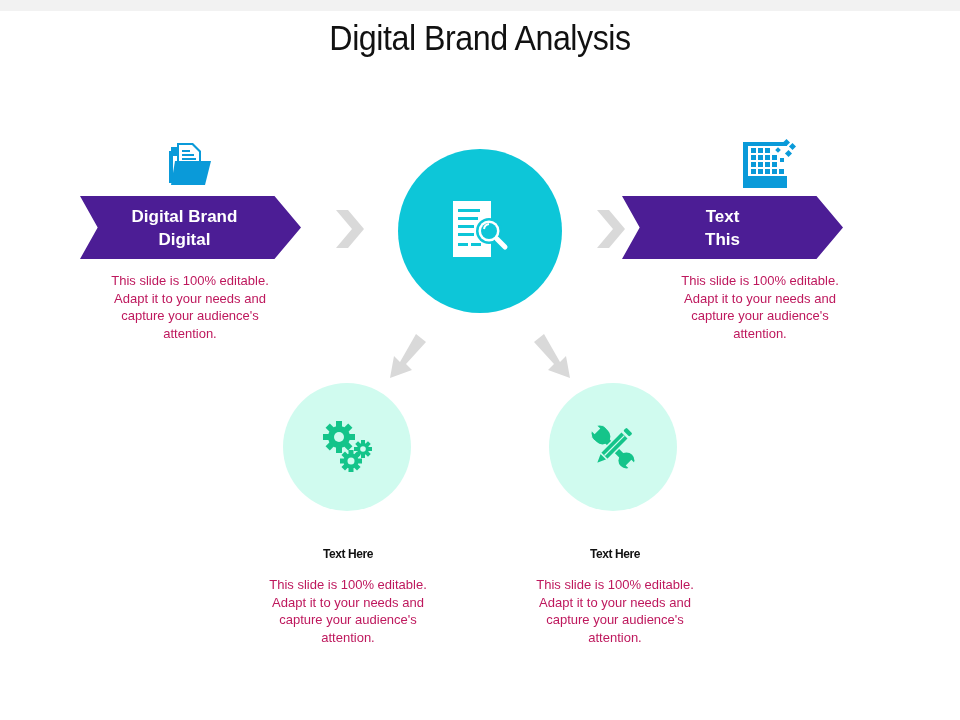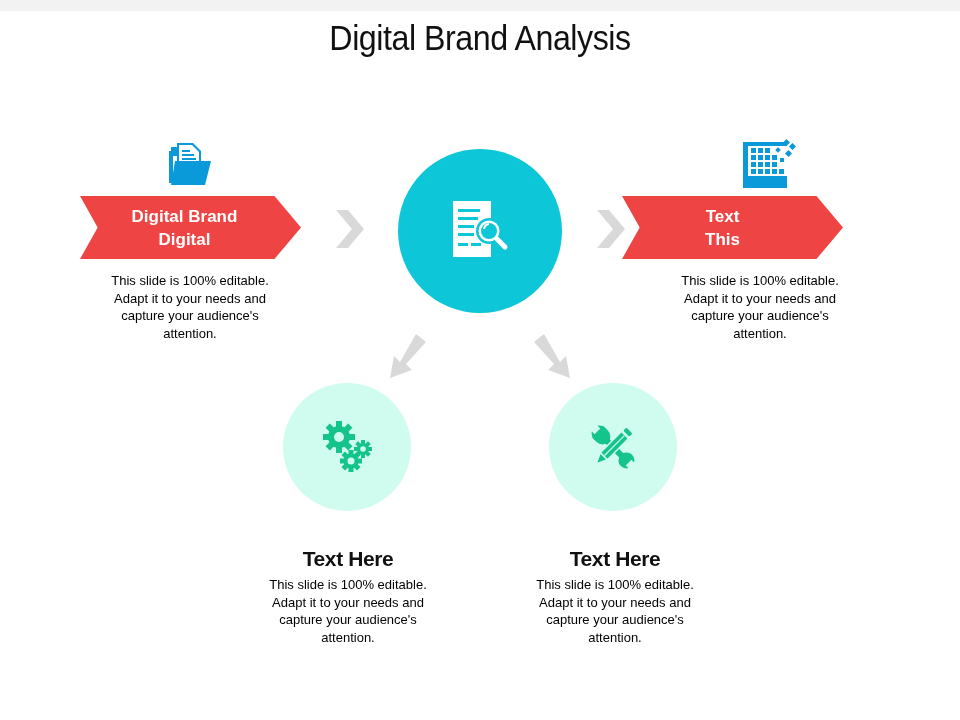--- a/index.html
+++ b/index.html
@@ -1,29 +1,29 @@
 <!DOCTYPE html>
 <html><head>
   <meta charset="utf-8">
   <style>
     * { margin: 0; padding: 0; box-sizing: border-box; }
     html, body { width: 960px; height: 720px; overflow: hidden; background: #ffffff; }
     body { position: relative; font-family: "Liberation Sans", sans-serif; }
     .topbar { position: absolute; left: 0; top: 0; width: 960px; height: 11px; background: #f2f2f2; }
     .title { position: absolute; left: 0; top: 18px; width: 960px; text-align: center; font-size: 35px; color: #111111; letter-spacing: -0.5px; transform: scaleX(0.92); }
-    .banner { position: absolute; height: 63px; background: #ef4444; color: #ffffff; font-weight: bold; font-size: 17px; line-height: 23px; display: flex; align-items: center; justify-content: center; text-align: center;
+    .banner { position: absolute; height: 63px; background: #4c1d95; color: #ffffff; font-weight: bold; font-size: 17px; line-height: 23px; display: flex; align-items: center; justify-content: center; text-align: center;
       clip-path: polygon(0 0, 88% 0, 100% 50%, 88% 100%, 0 100%, 8% 50%); }
     .banner-left { left: 80px; top: 196px; width: 221px; padding-right: 18px; padding-left: 6px; }
     .banner-right { left: 622px; top: 196px; width: 221px; padding-right: 20px; padding-left: 0px; }
-    .desc { position: absolute; width: 180px; text-align: center; font-size: 13px; line-height: 17.5px; color: #000000; }
+    .desc { position: absolute; width: 180px; text-align: center; font-size: 13px; line-height: 17.5px; color: #be185d; }
     .desc-left { left: 100px; top: 272px; }
     .desc-right { left: 670px; top: 272px; }
     .desc-b1 { left: 258px; top: 576px; }
     .desc-b2 { left: 525px; top: 576px; }
-    .sub-title { position: absolute; width: 180px; text-align: center; font-size: 21px; font-weight: bold; color: #111111; letter-spacing: -0.4px; }
+    .sub-title { position: absolute; width: 180px; text-align: center; font-size: 12px; font-weight: bold; color: #111111; letter-spacing: -0.4px; }
     .st-b1 { left: 258px; top: 547px; }
     .st-b2 { left: 525px; top: 547px; }
     .icon-top { position: absolute; }
     .circle-main { position: absolute; left: 398px; top: 149px; width: 164px; height: 164px; border-radius: 50%; background: #0dc6d8; display: flex; align-items: center; justify-content: center; }
     .circle-sm { position: absolute; width: 128px; height: 128px; border-radius: 50%; background: #d0fbef; display: flex; align-items: center; justify-content: center; }
     .c-b1 { left: 283px; top: 383px; }
     .c-b2 { left: 549px; top: 383px; }
     .chev { position: absolute; }
   </style>
 </head>

